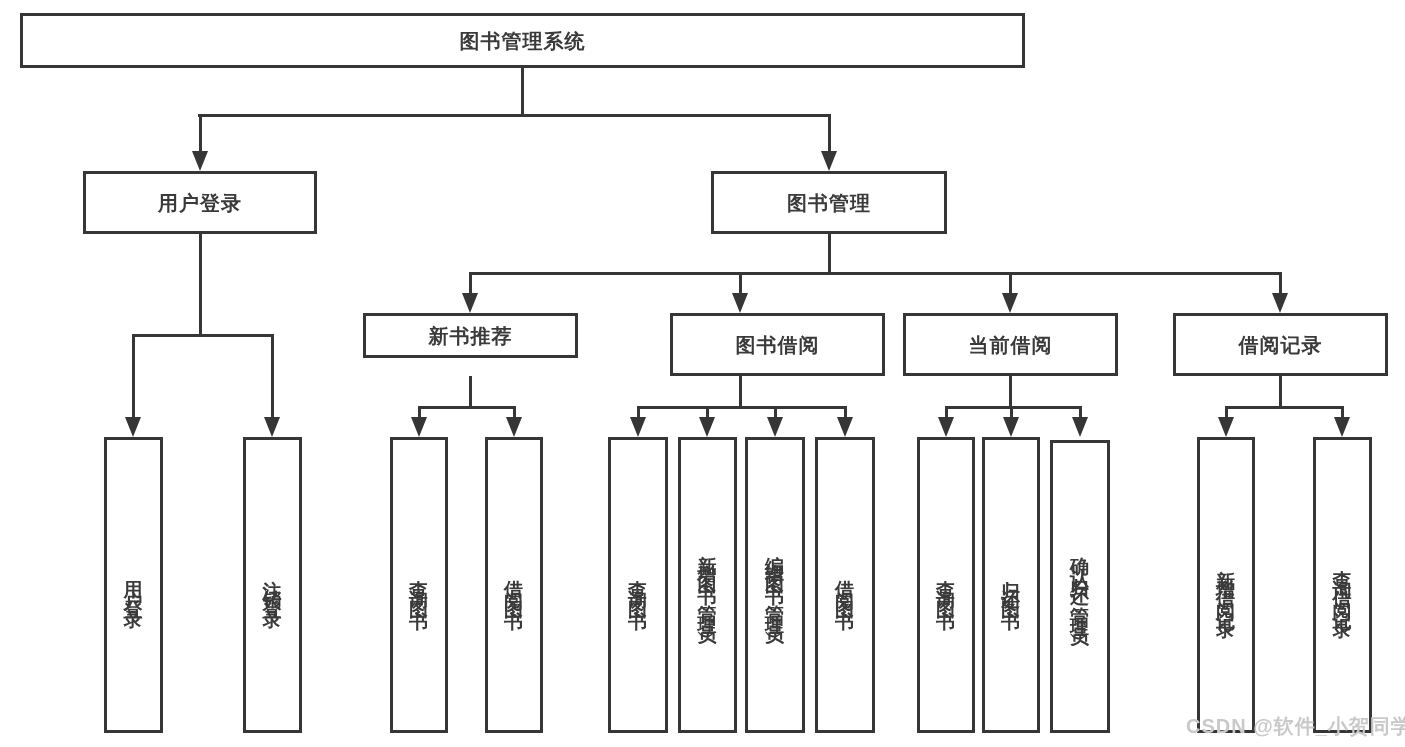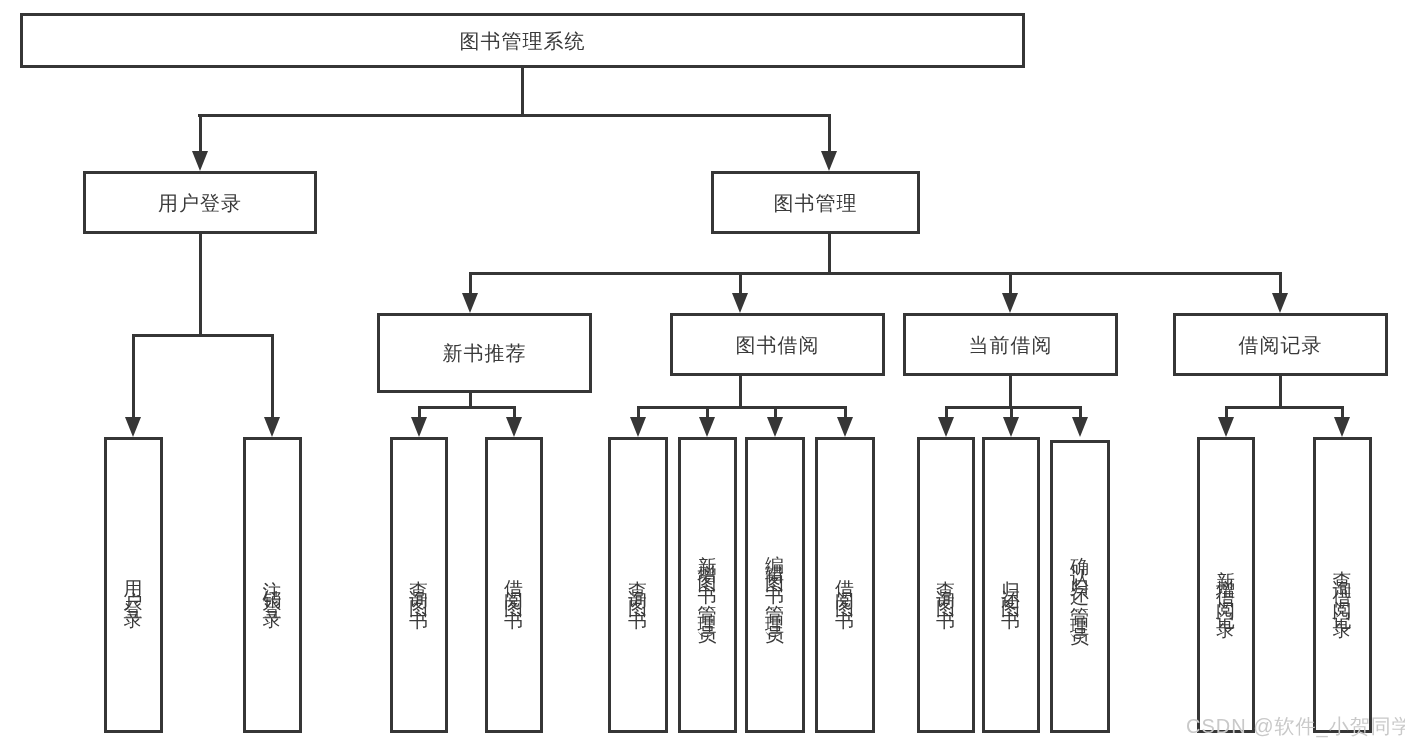--- a/index.html
+++ b/index.html
@@ -8,20 +8,21 @@
     --watermark:#c9c9c9;
     --background:#ffffff;
   }
   html,body{margin:0;padding:0;background:var(--background);}
   #canvas{
     position:relative;
     width:1405px;height:747px;
     background:var(--background);
     font-family:"Liberation Sans","DejaVu Sans",sans-serif;
     overflow:hidden;
+    font-weight:bold;
   }
   .box{
     position:absolute;box-sizing:border-box;
     border:3px solid var(--line);
     background:#ffffff;
     display:flex;align-items:center;justify-content:center;
     color:var(--text);
     font-size:20px;letter-spacing:1px;
     line-height:1;
   }
@@ -104,23 +105,23 @@
   <div class="vl" style="left:1279px;top:376px;height:33px"></div>
   <div class="hl" style="left:1225px;top:406px;width:119px"></div>
   <div class="vl" style="left:1225px;top:406px;height:13px"></div>
   <div class="ah" style="left:1218px;top:417px"></div>
   <div class="vl" style="left:1341px;top:406px;height:13px"></div>
   <div class="ah" style="left:1334px;top:417px"></div>
 
   <div class="box" style="left:20px;top:13px;width:1005px;height:55px">图书管理系统</div>
 
   <div class="box" style="left:83px;top:171px;width:234px;height:63px">用户登录</div>
-  <div class="box" style="left:711px;top:171px;width:209px;height:63px">图书管理</div>
+  <div class="box" style="left:711px;top:171px;width:236px;height:63px">图书管理</div>
 
-  <div class="box" style="left:377px;top:313px;width:215px;height:80px">新书推荐</div>
+  <div class="box" style="left:363px;top:313px;width:215px;height:45px">新书推荐</div>
   <div class="box" style="left:670px;top:313px;width:215px;height:63px">图书借阅</div>
   <div class="box" style="left:1173px;top:313px;width:215px;height:63px">借阅记录</div>
   <div class="box" style="left:903px;top:313px;width:215px;height:63px">当前借阅</div>
 
   <div class="box leaf" style="left:104px;top:437px;width:59px;height:296px">用户登录</div>
   <div class="box leaf" style="left:243px;top:437px;width:59px;height:296px">注销登录</div>
 
   <div class="box leaf" style="left:390px;top:437px;width:58px;height:296px">查询图书</div>
   <div class="box leaf" style="left:485px;top:437px;width:58px;height:296px">借阅图书</div>
 

